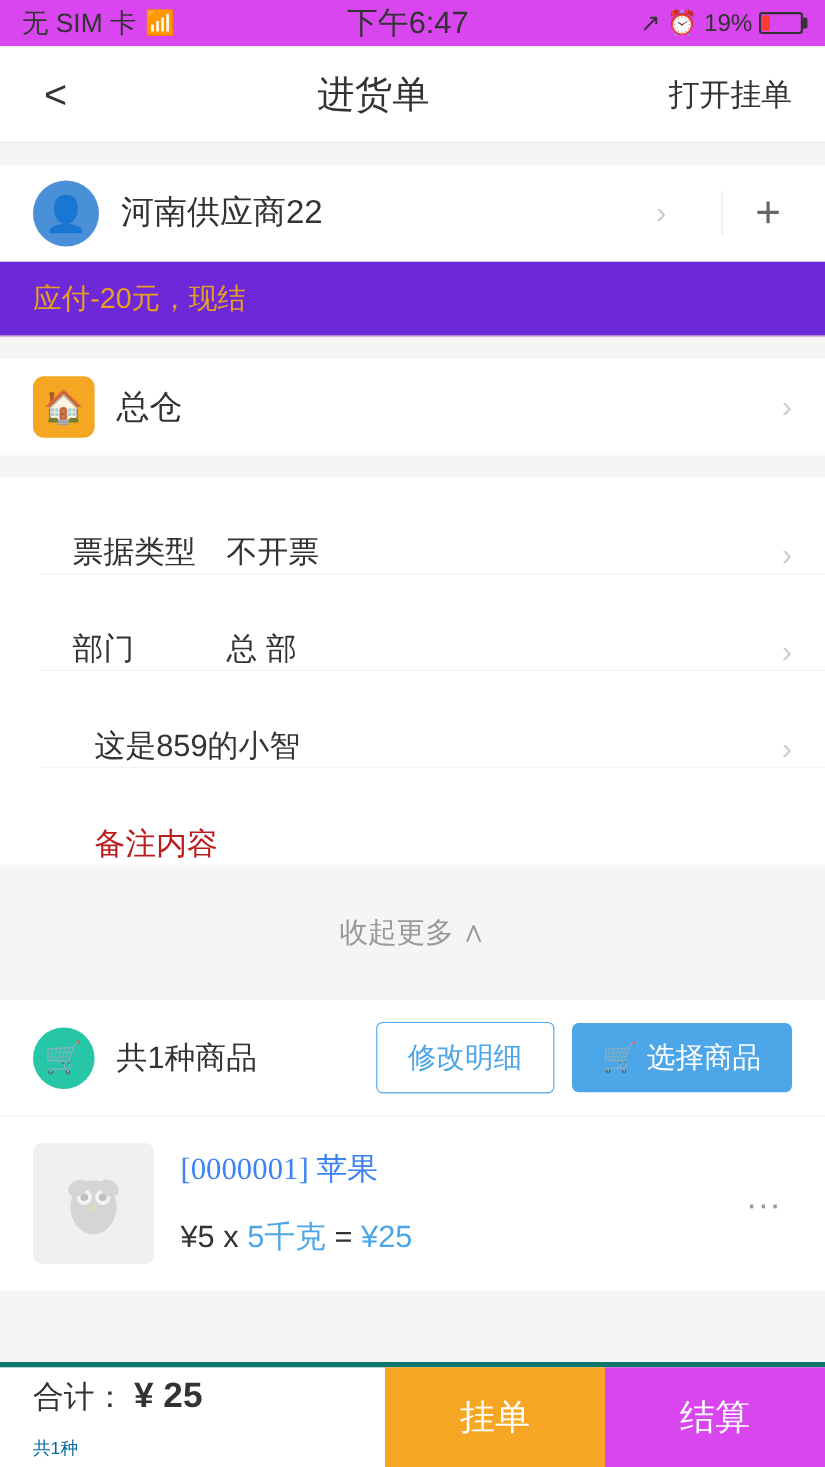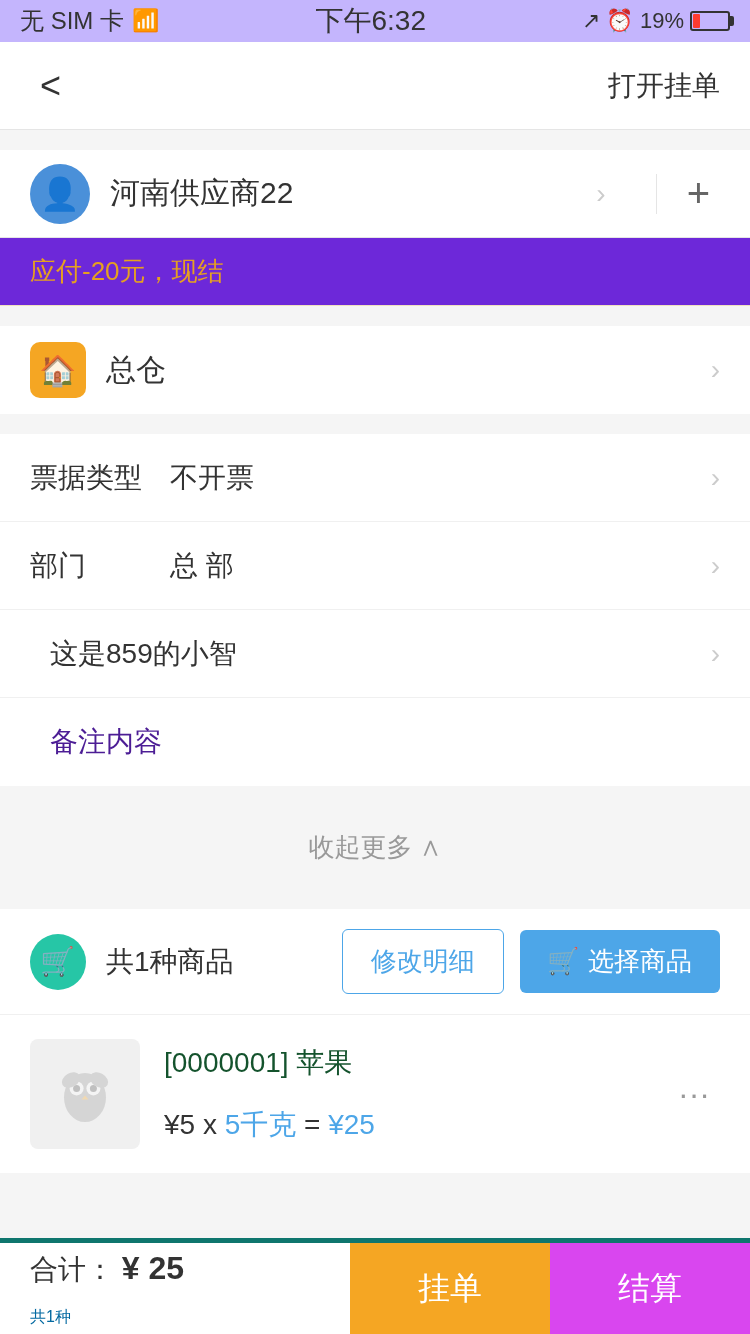--- a/index.html
+++ b/index.html
@@ -11,21 +11,21 @@
       background: #f5f5f5;
       font-size: 28px;
       color: #333;
       overflow-x: hidden;
     }
 
     
     .status-bar {
       width: 750px;
       height: 42px;
-      background: #c4b5fd;
+      background: #d946ef;
       display: flex;
       align-items: center;
       justify-content: space-between;
       padding: 0 20px;
       font-size: 24px;
       color: #333;
     }
     .status-left { display: flex; align-items: center; gap: 8px; }
     .status-center { font-size: 28px; font-weight: 500; }
     .status-right { display: flex; align-items: center; gap: 6px; font-size: 22px; }
@@ -182,42 +182,43 @@
       color: #333;
     }
 
     
     .form-section {
       background: #fff;
       margin-top: 20px;
     }
     .form-row {
       display: flex;
-      align-items: center;
+      align-items: flex-end;
       padding: 0 30px;
       height: 88px;
       border-bottom: 1px solid #f0f0f0;
+      margin-left: 36px;
     }
     .form-row:last-child {
       border-bottom: none;
     }
     .form-label {
       font-size: 28px;
       color: #333;
       width: 120px;
       flex-shrink: 0;
     }
     .form-value {
       flex: 1;
       font-size: 28px;
       color: #333;
       padding-left: 20px;
     }
     .form-placeholder {
-      color: #4c1d95;
+      color: #b91c1c;
       font-family: Liberation Serif, serif;
     }
     .form-chevron {
       color: #ccc;
       font-size: 28px;
     }
 
     
     .collapse-row {
       background: #f5f5f5;
@@ -301,22 +302,23 @@
       margin-right: 24px;
       flex-shrink: 0;
       position: relative;
       overflow: hidden;
     }
     .product-info {
       flex: 1;
     }
     .product-name {
       font-size: 28px;
-      color: #14532d;
+      color: #3b82f6;
       margin-bottom: 24px;
+      font-family: Liberation Serif, serif;
     }
     .product-price {
       font-size: 28px;
       color: #333;
     }
     .price-blue {
       color: #4da6e8;
     }
     .product-more {
       color: #999;
@@ -392,33 +394,34 @@
     }
   </style>
 </head>
 <body>
 
 <div class="status-bar">
   <div class="status-left">
     <span>无 SIM 卡</span>
     <span class="wifi-symbol">📶</span>
   </div>
-  <div class="status-center">下午6:32</div>
+  <div class="status-center">下午6:47</div>
   <div class="status-right">
     <span>↗</span>
     <span>⏰</span>
     <span>19%</span>
     <span class="battery-icon">
       <span class="battery-fill"></span>
     </span>
   </div>
 </div>
 
 <div class="nav-bar">
   <span class="nav-back">&lt;</span>
+  <span class="nav-title">进货单</span>
   <span class="nav-right">打开挂单</span>
 </div>
 
 <div class="section-gap"></div>
 
 <div class="card">
   <div class="supplier-row">
     <div class="supplier-avatar">
       <span class="avatar-icon">👤</span>
     </div>

